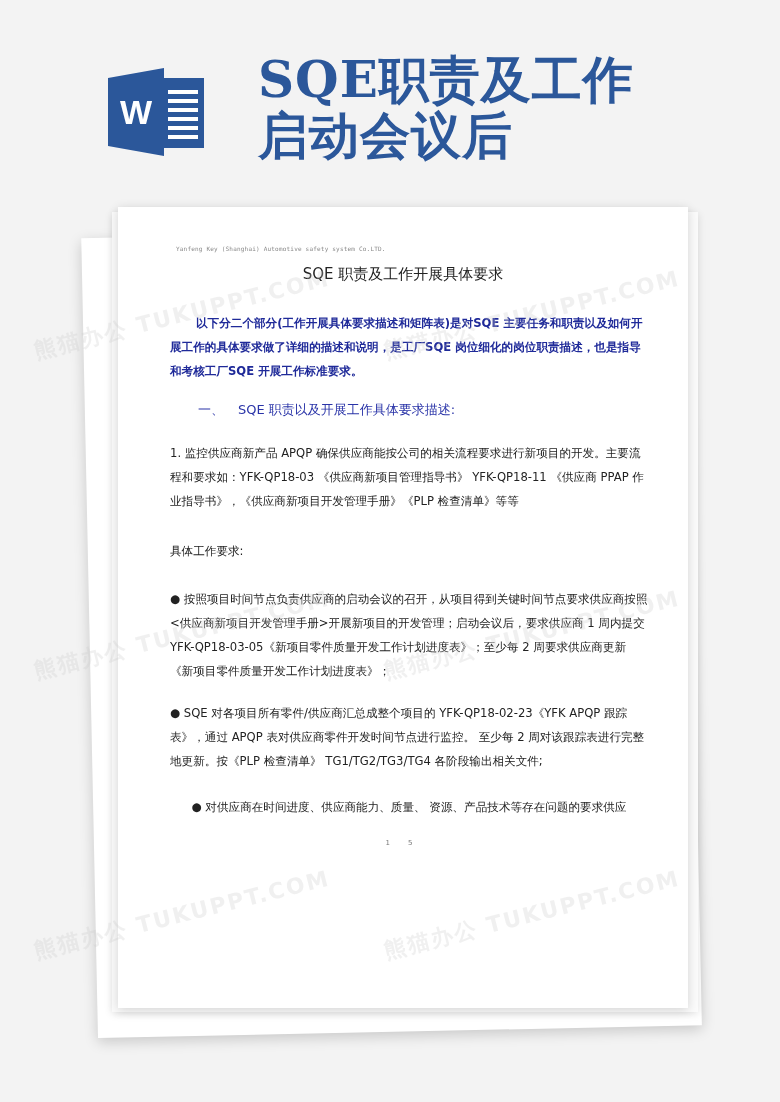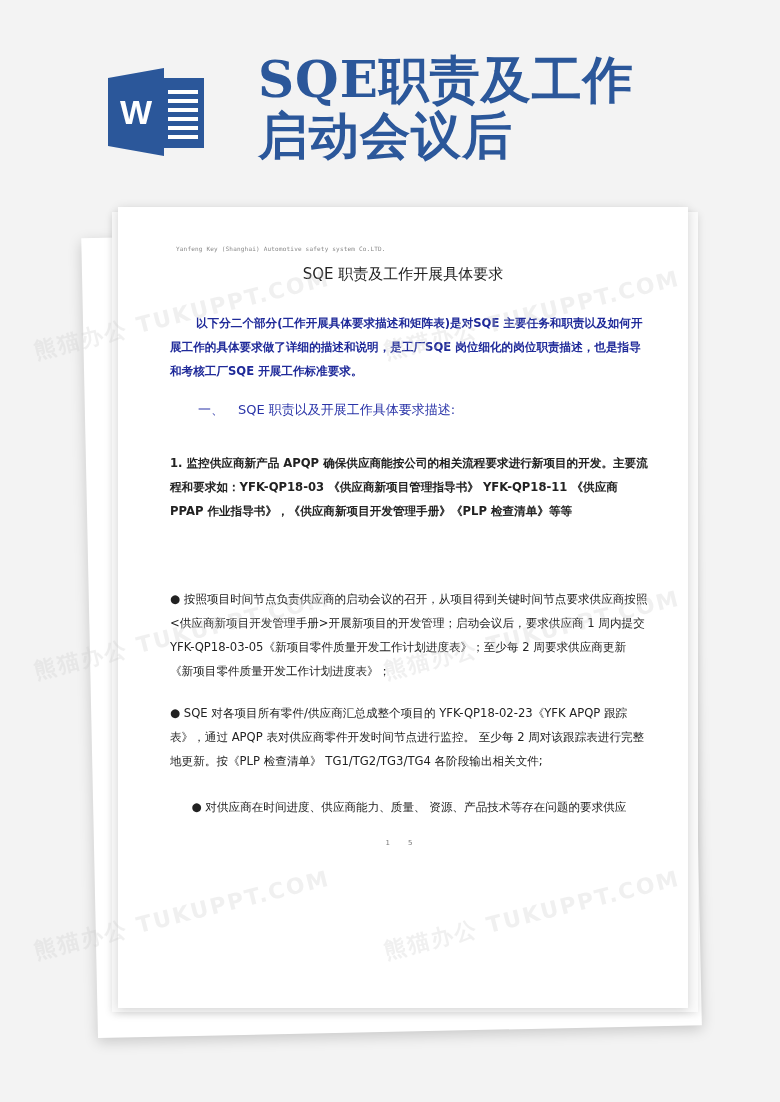--- a/index.html
+++ b/index.html
@@ -51,21 +51,21 @@
   }
   .section-head {
     position: absolute; left: 52px; top: 194px;
     font-size: 13px; color: #2a34a8;
   }
   .section-head .num { margin-left: 28px; margin-right: 14px; }
   .body-text {
     position: absolute; left: 52px; width: 478px;
     font-size: 11.6px; line-height: 24px; color: #222;
   }
-  .p1 { top: 244px; font-weight: bold; }
+  .p1 { top: 234px; }
   .p2 { top: 332px; }
   .p3 { top: 380px; }
   .p4 { top: 494px; }
   .p5 { top: 588px; text-align: center; }
   .page-num {
     position: absolute; left: 0; width: 570px; top: 632px;
     text-align: center; font-size: 7px; color: #777; letter-spacing: 8px;
   }
   .watermark {
     position: absolute; font-size: 22px; font-weight: bold;
@@ -100,20 +100,21 @@
 <div class="page-mid"></div>
 
 <div class="page">
   <div class="company">Yanfeng Key (Shanghai) Automotive safety system Co.LTD.</div>
   <div class="doc-title">SQE 职责及工作开展具体要求</div>
   <div class="intro">以下分二个部分(工作开展具体要求描述和矩阵表)是对SQE 主要任务和职责以及如何开展工作的具体要求做了详细的描述和说明，是工厂SQE 岗位细化的岗位职责描述，也是指导和考核工厂SQE 开展工作标准要求。</div>
   <div class="section-head">
     <span class="num">一、</span><span>SQE 职责以及开展工作具体要求描述:</span>
   </div>
   <div class="body-text p1">1. 监控供应商新产品 APQP 确保供应商能按公司的相关流程要求进行新项目的开发。主要流程和要求如：YFK-QP18-03 《供应商新项目管理指导书》  YFK-QP18-11 《供应商 PPAP 作业指导书》，《供应商新项目开发管理手册》《PLP 检查清单》等等</div>
+  <div class="body-text p2">具体工作要求:</div>
   <div class="body-text p3">● 按照项目时间节点负责供应商的启动会议的召开，从项目得到关键时间节点要求供应商按照&lt;供应商新项目开发管理手册&gt;开展新项目的开发管理；启动会议后，要求供应商 1 周内提交 YFK-QP18-03-05《新项目零件质量开发工作计划进度表》；至少每 2 周要求供应商更新《新项目零件质量开发工作计划进度表》；</div>
   <div class="body-text p4">● SQE 对各项目所有零件/供应商汇总成整个项目的 YFK-QP18-02-23《YFK APQP 跟踪表》，通过 APQP 表对供应商零件开发时间节点进行监控。 至少每 2 周对该跟踪表进行完整地更新。按《PLP 检查清单》 TG1/TG2/TG3/TG4 各阶段输出相关文件;</div>
   <div class="body-text p5">● 对供应商在时间进度、供应商能力、质量、 资源、产品技术等存在问题的要求供应</div>
   <div class="page-num">1 5</div>
 </div>
 
 <div class="watermark" style="left:30px;top:300px;">熊猫办公 TUKUPPT.COM</div>
 <div class="watermark" style="left:380px;top:300px;">熊猫办公 TUKUPPT.COM</div>
 <div class="watermark" style="left:30px;top:620px;">熊猫办公 TUKUPPT.COM</div>
 <div class="watermark" style="left:380px;top:620px;">熊猫办公 TUKUPPT.COM</div>

